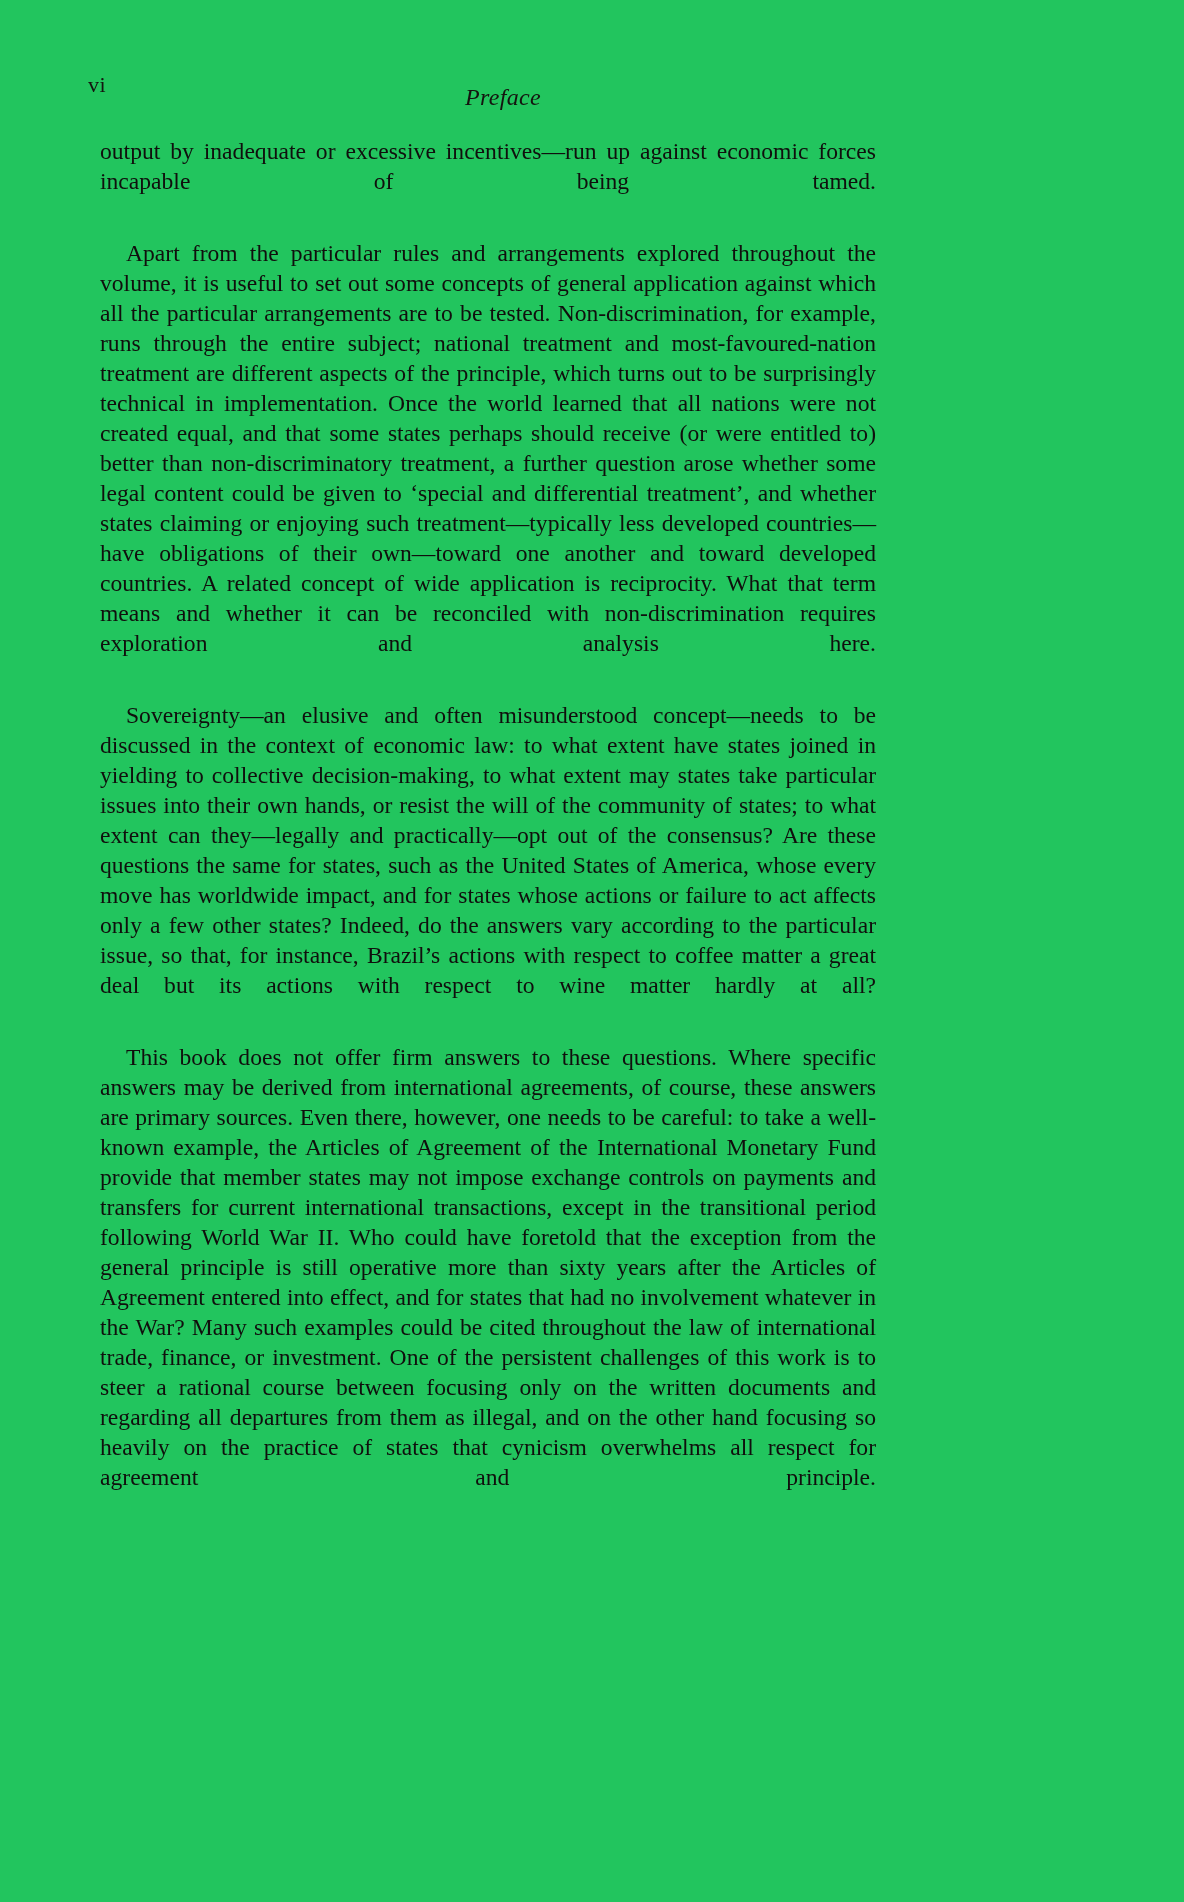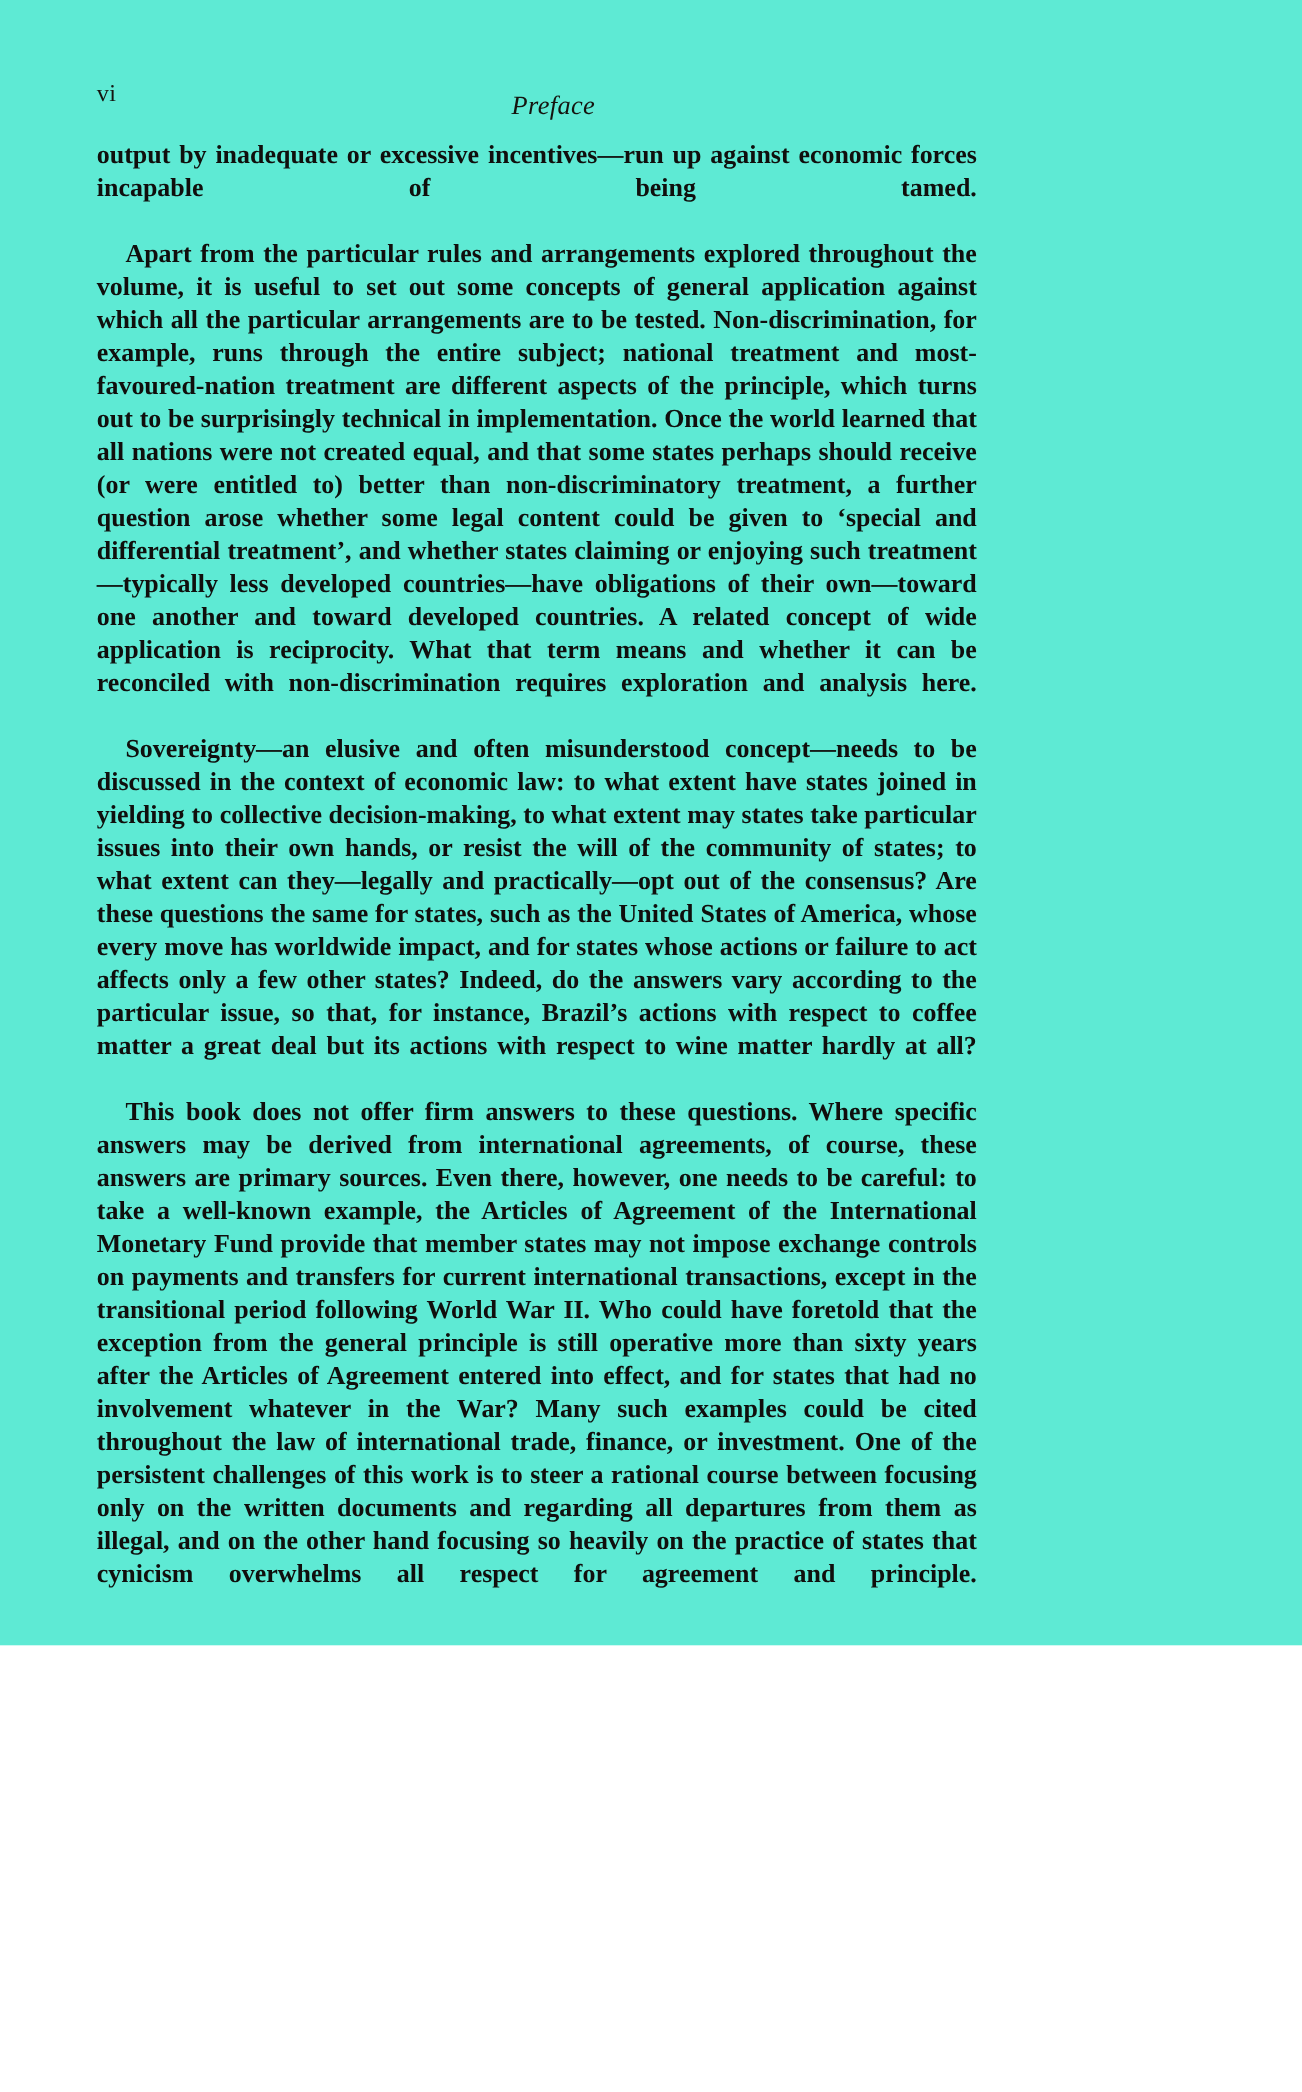--- a/index.html
+++ b/index.html
@@ -7,22 +7,22 @@
     padding: 0;
     background: #ffffff;
   }
   body {
     font-family: "Liberation Serif", "DejaVu Serif", serif;
     color: #100f0d;
   }
   .page {
     position: relative;
     width: 1184px;
-    height: 1496px;
-    background: #5eead4;
+    height: 1902px;
+    background: #22c55e;
     overflow: hidden;
     box-sizing: border-box;
   }
   .content {
     position: absolute;
     left: 88px;
     top: 72px;
     width: 800px;
   }
   .running-head {
@@ -48,30 +48,29 @@
     font-size: 24px;
     letter-spacing: 0.3px;
     color: #15140f;
     padding-left: 30px;
     box-sizing: border-box;
   }
   .body-text {
     margin-top: 2px;
   }
   p.para {
-    margin: 0;
+    margin: 12px;
     text-align: justify;
     text-justify: inter-word;
     font-size: 23.6px;
     line-height: 30.0px;
     color: #100f0d;
     hyphens: none;
     -webkit-hyphens: none;
     word-spacing: 0.1px;
-    font-weight: bold;
   }
   p.indent {
     text-indent: 26px;
   }
   
   p.para::after {
     content: "";
     display: inline-block;
     width: 100%;
   }

